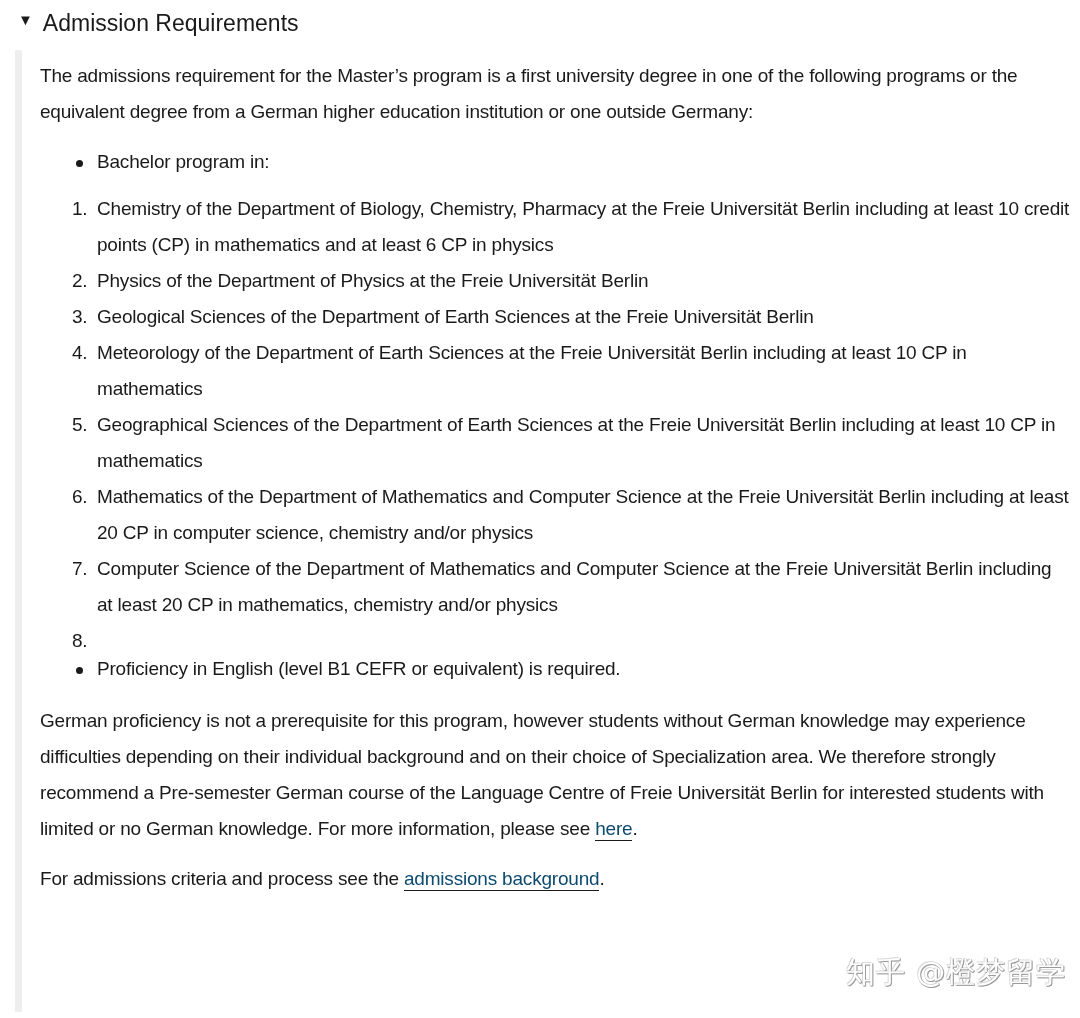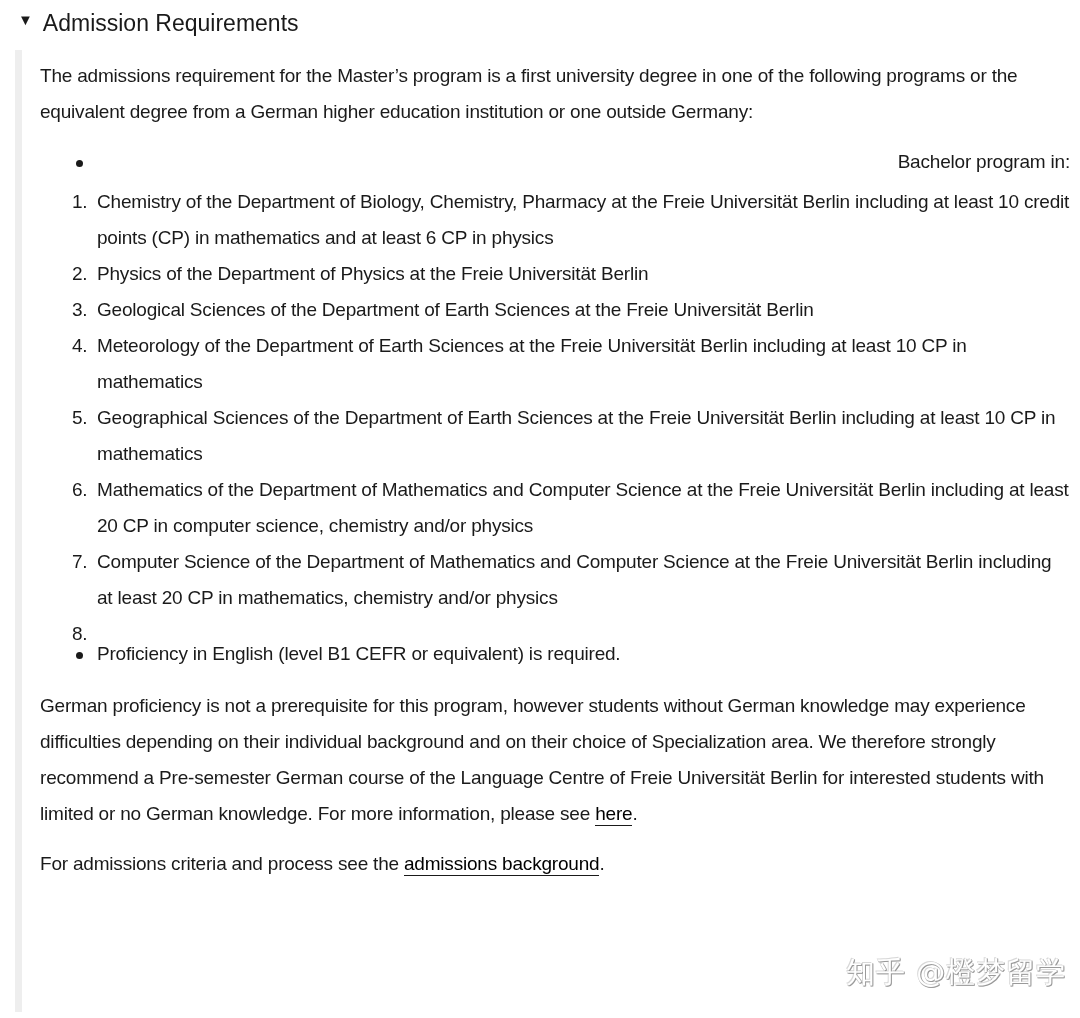--- a/index.html
+++ b/index.html
@@ -23,27 +23,27 @@
     font-size: 19px; line-height: 36px; letter-spacing: -0.2px;
   }
   p { margin: 0; }
   .p1 { margin-bottom: 14px; }
   ul { margin: 0; padding: 0; list-style: none; }
   ul li { position: relative; padding-left: 57px; }
   ul li::before {
     content: ""; position: absolute; left: 36px; top: 16px;
     width: 7px; height: 7px; border-radius: 50%; background: #1a1a1a;
   }
-  ul.b1 { margin-bottom: 4px; text-align: right; }
-  ul.b2 { margin-top: 20px; margin-bottom: 16px; }
+  ul.b1 { margin-bottom: 11px; }
+  ul.b2 { margin-top: 28px; margin-bottom: 16px; }
   ol { margin: 0; padding: 0; list-style: none; }
   ol li { position: relative; padding-left: 57px; }
   ol li .num { position: absolute; left: 32px; top: 0; }
   .p2 { margin-bottom: 14px; }
-  a { color: #000000; text-decoration: none; border-bottom: 1.5px solid #1a1a1a; padding-bottom: 1px; }
+  a { color: #0c4a6e; text-decoration: none; border-bottom: 1.5px solid #1a1a1a; padding-bottom: 1px; }
   .watermark {
     position: absolute; left: 846px; top: 953px;
     font-family: "DejaVu Sans", sans-serif; font-size: 29px;
     color: #ffffff; letter-spacing: 1px;
     text-shadow: 1px 1px 0 #9a9a9a, -1px -1px 0 #d8d8d8, 1px 0 0 #b0b0b0, 0 1px 0 #b0b0b0;
   }
 </style>
 </head>
 <body>
 

